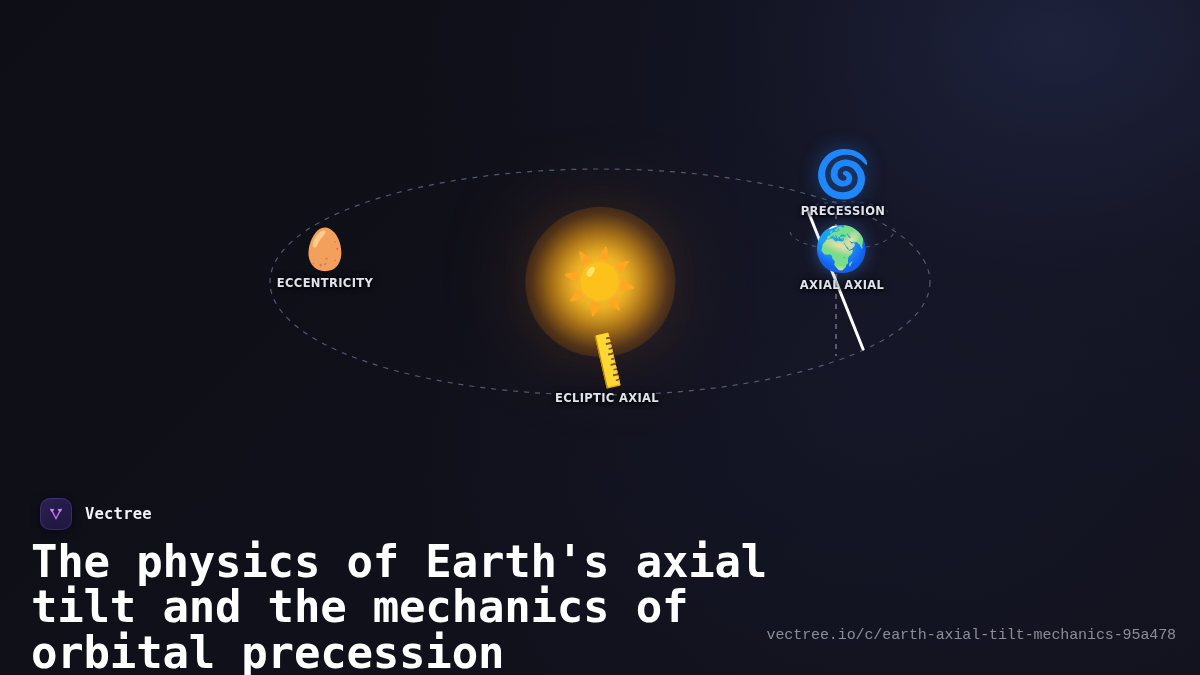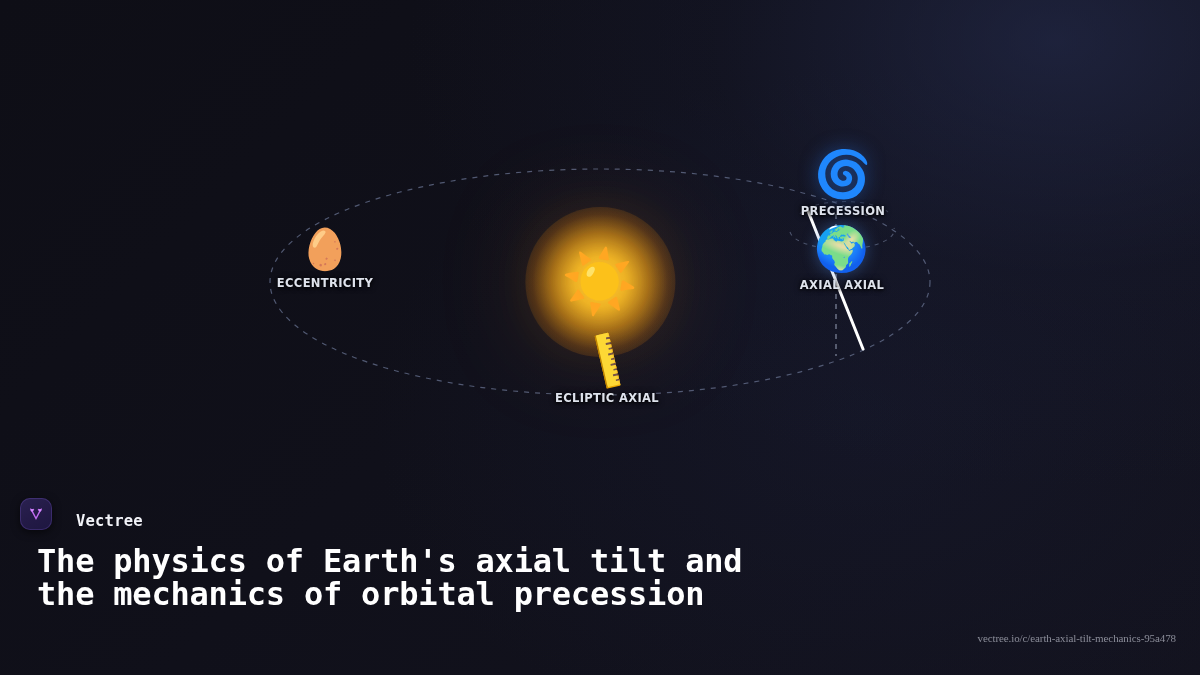--- a/index.html
+++ b/index.html
@@ -106,25 +106,25 @@
   
   #footer {
     position: absolute;
     left: 0;
     bottom: 0;
     width: 1200px;
     height: 195px;
   }
   #brand {
     position: absolute;
-    left: 20px;
+    left: 40px;
     top: 18px;
     display: flex;
-    align-items: flex-end;
-    gap: 24px;
+    align-items: center;
+    gap: 13px;
   }
   #brand-mark {
     width: 32px;
     height: 32px;
     border-radius: 10px;
     background: linear-gradient(150deg, #2a2150 0%, #231a46 55%, #1d1740 100%);
     box-shadow: 0 0 0 1px rgba(130,95,220,0.26) inset, 0 2px 8px rgba(0,0,0,0.6);
     display: flex;
     align-items: center;
     justify-content: center;
@@ -134,34 +134,34 @@
     font-size: 15.5px;
     font-weight: 700;
     color: #f2f3f8;
     letter-spacing: 0.2px;
   }
   #page-title {
     position: absolute;
     left: 24px;
     top: 52px;
     width: 760px;
-    margin: 13px;
+    margin: 7px;
     font-family: "DejaVu Sans Mono", "Liberation Mono", monospace;
-    font-size: 32px;
+    font-size: 44px;
     font-weight: 700;
     line-height: 1.03;
     color: #ffffff;
     letter-spacing: -0.2px;
   }
   #footer-url {
     position: absolute;
     right: 24px;
     bottom: 31px;
-    font-family: Liberation Serif, serif;
-    font-size: 11px;
+    font-family: Liberation Mono, monospace;
+    font-size: 15px;
     color: #8b8d99;
     letter-spacing: -0.1px;
     text-align: right;
   }
 </style>
 </head>
 <body>
 
 <div id="stage">
 

